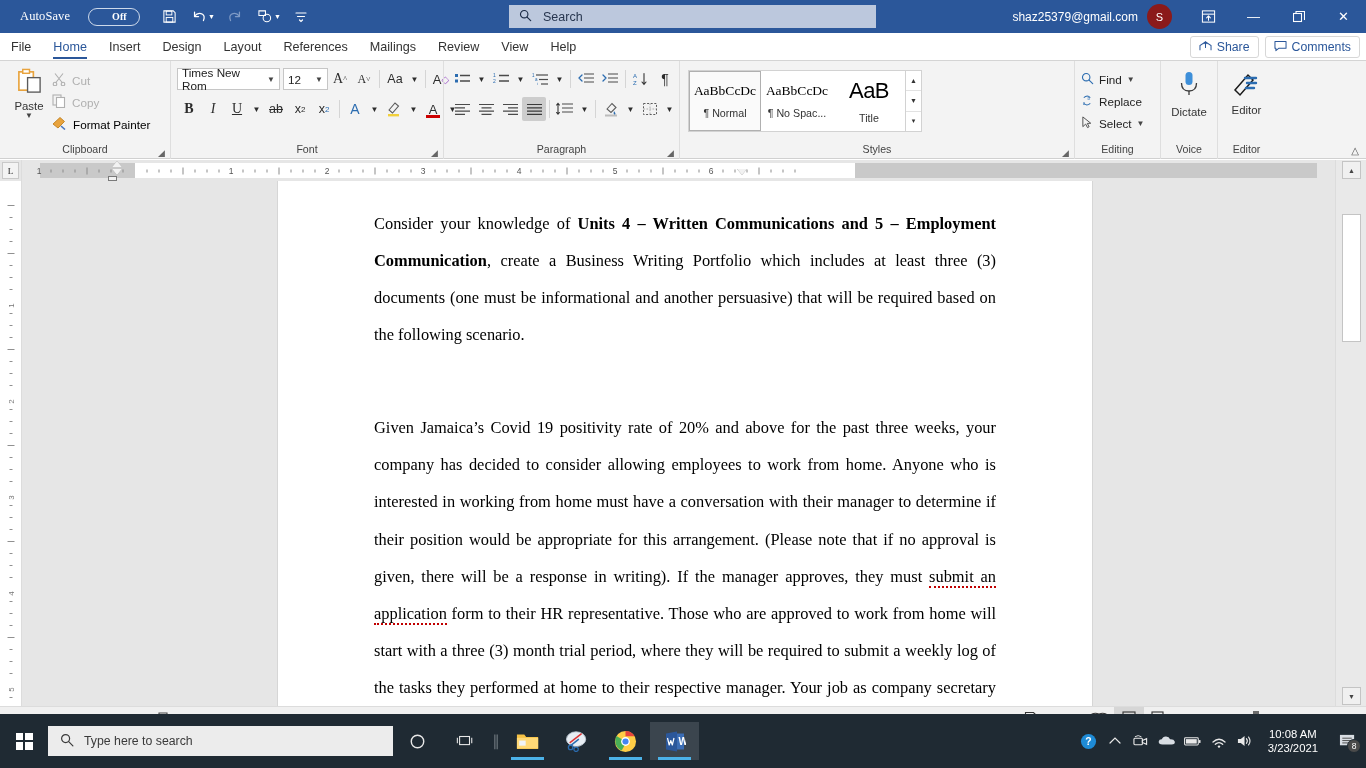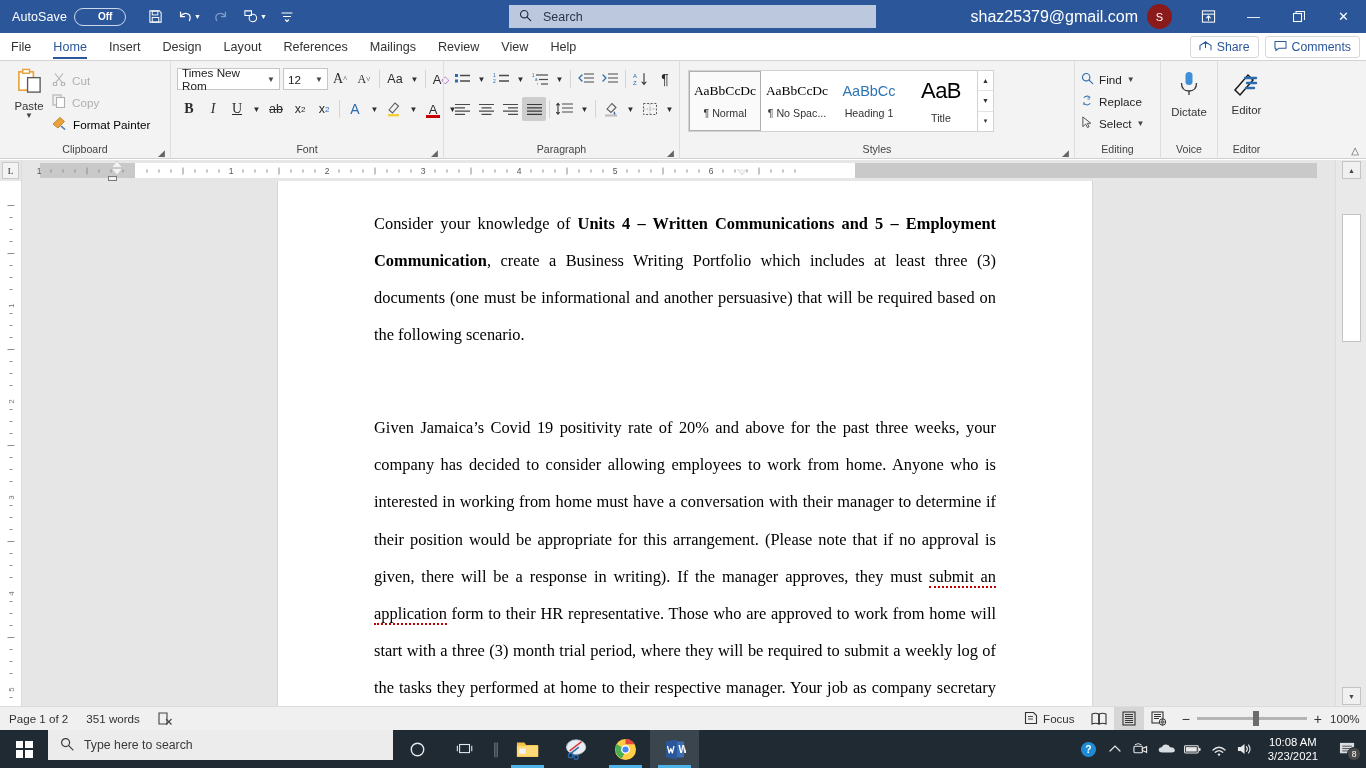--- a/index.html
+++ b/index.html
@@ -9,21 +9,21 @@
     font-family: "Liberation Sans", sans-serif;
     background: #ffffff;
   }
   body { position: relative; }
 
   
   .titlebar {
     height: 33px; background: #2b579a; color: #ffffff;
     display: flex; align-items: center; position: relative;
   }
-  .autosave-group { display: flex; align-items: center; margin-left: 12px; gap: 7px; }
+  .autosave-group { display: flex; align-items: center; margin-left: 20px; gap: 18px; font-family: Liberation Serif, serif; }
   .autosave-label { font-size: 12.5px; letter-spacing: .1px; }
   .autosave-toggle {
     width: 52px; height: 18px; border-radius: 9px;
     border: 1.2px solid #cdd9ea; display: flex; align-items: center;
     padding: 0 19px; gap: 4px;
   }
   .autosave-knob { width: 10px; height: 10px; border-radius: 50%; background: #ffffff; }
   .autosave-state { font-size: 10px; font-weight: bold; }
   .tb-icon {
     width: 30px; height: 28px; display: flex; align-items: center; justify-content: center;
@@ -36,21 +36,21 @@
     position: absolute; left: 0; right: 0; text-align: center;
     font-size: 12.5px; pointer-events: none;
   }
   .search-box {
     position: absolute; left: 509px; top: 5px; width: 367px; height: 23px;
     background: #bcc8dd; display: flex; align-items: center; padding-left: 10px; gap: 11px;
   }
   .search-box .mag { font-size: 13px; color: #1a2a44; }
   .search-ph { font-size: 12.5px; color: #27364f; }
   .tb-right { position: absolute; right: 0; top: 0; height: 33px; display: flex; align-items: center; }
-  .acct-mail { font-size: 16px; margin-right: 9px; }
+  .acct-mail { font-size: 12px; margin-right: 9px; }
   .avatar {
     width: 25px; height: 25px; border-radius: 50%; background: #8b1a1a;
     color: #fff; font-size: 11px; display: flex; align-items: center; justify-content: center;
     margin-right: 14px;
   }
   .winbtn { width: 45px; height: 33px; display:flex; align-items:center; justify-content:center; font-size: 13px; }
 
   
   .tabbar {
     height: 28px; background: #ffffff; display: flex; align-items: flex-end;
@@ -245,22 +245,22 @@
     font-size: 13px; color: #333;
   }
   .view-btn.active { background: #d6d6d6; }
   .zoom-wrap { display: flex; align-items: center; gap: 7px; padding: 0 8px; }
   .zoom-track { width: 110px; height: 3px; background: #b4b4b4; position: relative; }
   .zoom-thumb { position: absolute; left: 56px; top: -6px; width: 6px; height: 15px; background: #6c6c6c; }
   .zoom-pct { width: 36px; text-align: right; font-size: 11.6px; padding-right: 8px; }
 
   
   .taskbar {
-    position: absolute; left: 0; right: 0; bottom: 0; height: 38px; background: #1f2a33;
-    display: flex; 
+    position: absolute; left: 0; right: 0; bottom: 0; height: 54px; background: #1f2a33;
+    display: flex; align-items: center;
   }
   .start-btn { width: 48px; height: 38px; display: flex; align-items: center; justify-content: center; }
   .win-logo { width: 17px; height: 17px; display: grid; grid-template-columns: 1fr 1fr;
               grid-template-rows: 1fr 1fr; gap: 1.8px; }
   .win-logo i { background: #ffffff; display: block; }
   .tb-search {
     width: 345px; height: 30px; background: #ececec; display: flex; align-items: center;
     gap: 10px; padding-left: 12px; color: #3a3a3a; font-size: 12.3px;
   }
   .tb-task { width: 48px; height: 38px; display: flex; align-items: center; justify-content: center;
@@ -601,24 +601,20 @@
   <div class="rgroup" style="width:395px">
     <div class="rgroup-body" style="padding-top:9px;padding-left:8px">
       <div class="stylebox">
         <div class="style-item active">
           <span class="style-prev" style="font-family:'Liberation Serif',serif">AaBbCcDc</span>
           <span class="style-name">¶ Normal</span>
         </div>
         <div class="style-item">
           <span class="style-prev" style="font-family:'Liberation Serif',serif">AaBbCcDc</span>
           <span class="style-name">¶ No Spac...</span>
-        </div>
-        <div class="style-item">
-          <span class="style-prev h1">AaBbCс</span>
-          <span class="style-name">Heading 1</span>
         </div>
         <div class="style-item">
           <span class="style-prev title">AaB</span>
           <span class="style-name">Title</span>
         </div>
         <div class="style-scroll">
           <span class="ss-btn">▲</span>
           <span class="ss-btn">▼</span>
           <span class="ss-btn" style="border-bottom:none">▾</span>
         </div>

